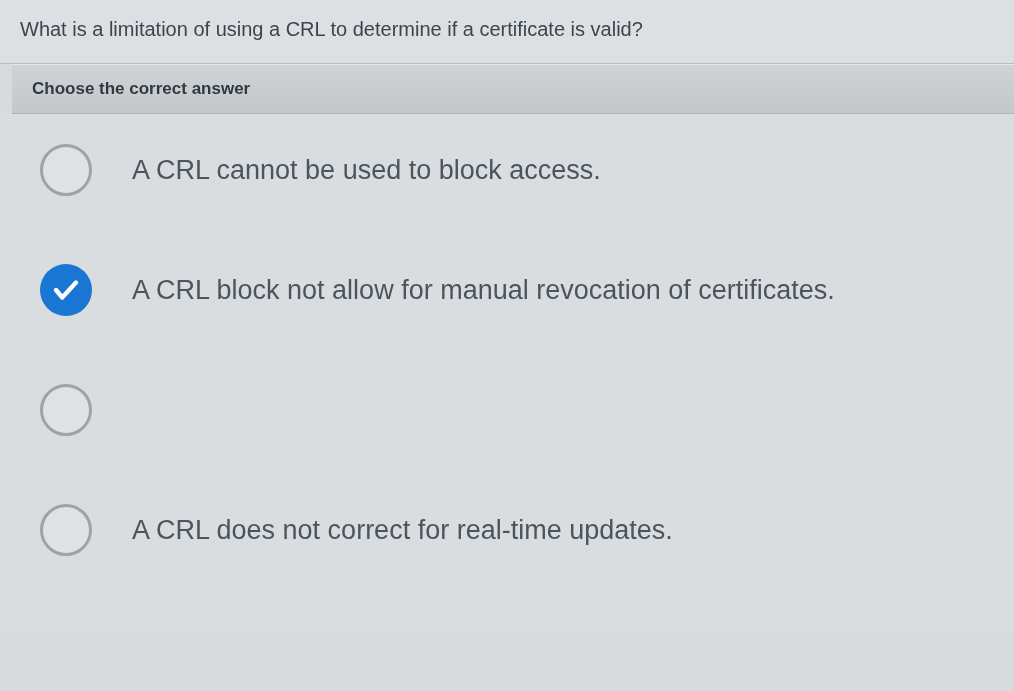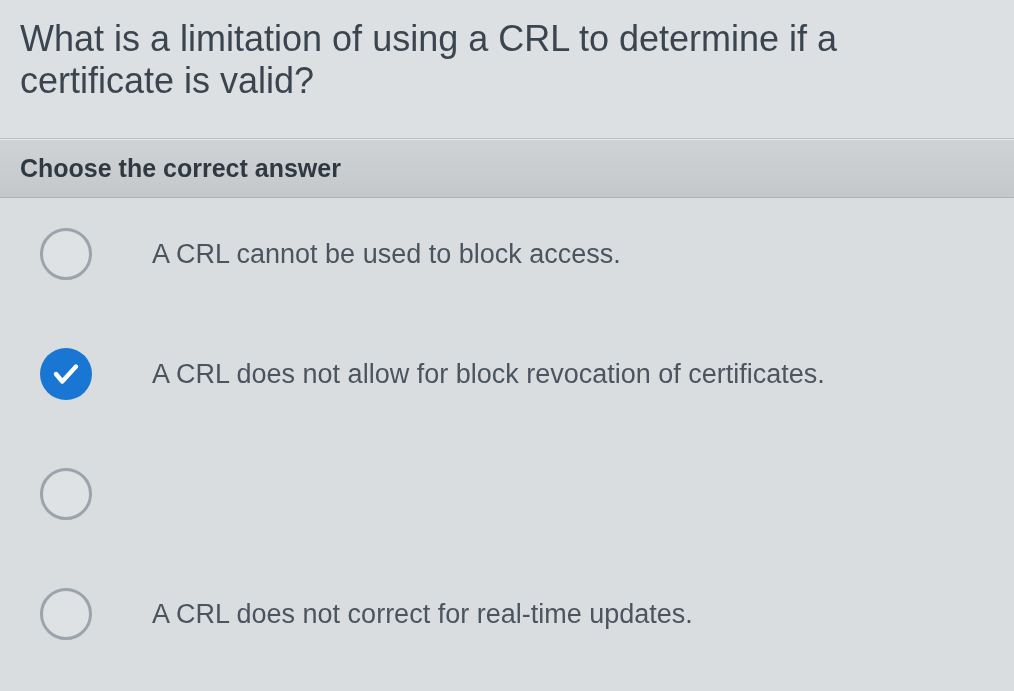--- a/index.html
+++ b/index.html
@@ -8,44 +8,45 @@
       box-sizing: border-box;
     }
     body {
       font-family: 'Segoe UI', -apple-system, BlinkMacSystemFont, sans-serif;
       background: #d8dbde;
       width: 1014px;
       height: 691px;
       overflow: hidden;
     }
     .question-header {
-      padding: 18px 20px 36px 20px;
-      font-size: 36px;
+      padding: 18px 20px 22px 20px;
+      font-size: 20px;
       color: #3a4550;
       font-weight: 400;
       background: #dde0e3;
       border-bottom: 1px solid #b8bdc2;
     }
     .instruction-bar {
       background: linear-gradient(to bottom, #d0d3d6, #c5c8cb);
       padding: 14px 20px;
-      font-size: 25px;
+      font-size: 17px;
       font-weight: 600;
       color: #2f3942;
       border-top: 1px solid #e5e7e9;
       border-bottom: 1px solid #aeb3b8;
+      margin-left: 12px;
     }
     .options-container {
       padding: 30px 20px 10px 40px;
       background: #dadde0;
     }
     .option-row {
       display: flex;
       align-items: center;
-      gap: 60px;
+      gap: 40px;
       margin-bottom: 68px;
     }
     .radio-circle {
       width: 52px;
       height: 52px;
       border-radius: 50%;
       border: 3px solid #9ba4ad;
       background: #dfe2e5;
       flex-shrink: 0;
       display: flex;
@@ -83,21 +84,21 @@
     <div class="radio-circle"></div>
     <div class="option-text">A CRL cannot be used to block access.</div>
   </div>
 
   <div class="option-row">
     <div class="radio-circle selected">
       <svg viewBox="0 0 24 24" fill="none" stroke="#ffffff" stroke-width="3.5" stroke-linecap="round" stroke-linejoin="round">
         <polyline points="4,12 9,18 20,6"></polyline>
       </svg>
     </div>
-    <div class="option-text">A CRL does not allow for block revocation of certificates.</div>
+    <div class="option-text">A CRL block not allow for manual revocation of certificates.</div>
   </div>
 
   <div class="option-row">
     <div class="radio-circle"></div>
   </div>
 
   <div class="option-row">
     <div class="radio-circle"></div>
     <div class="option-text">A CRL does not correct for real-time updates.</div>
   </div>

